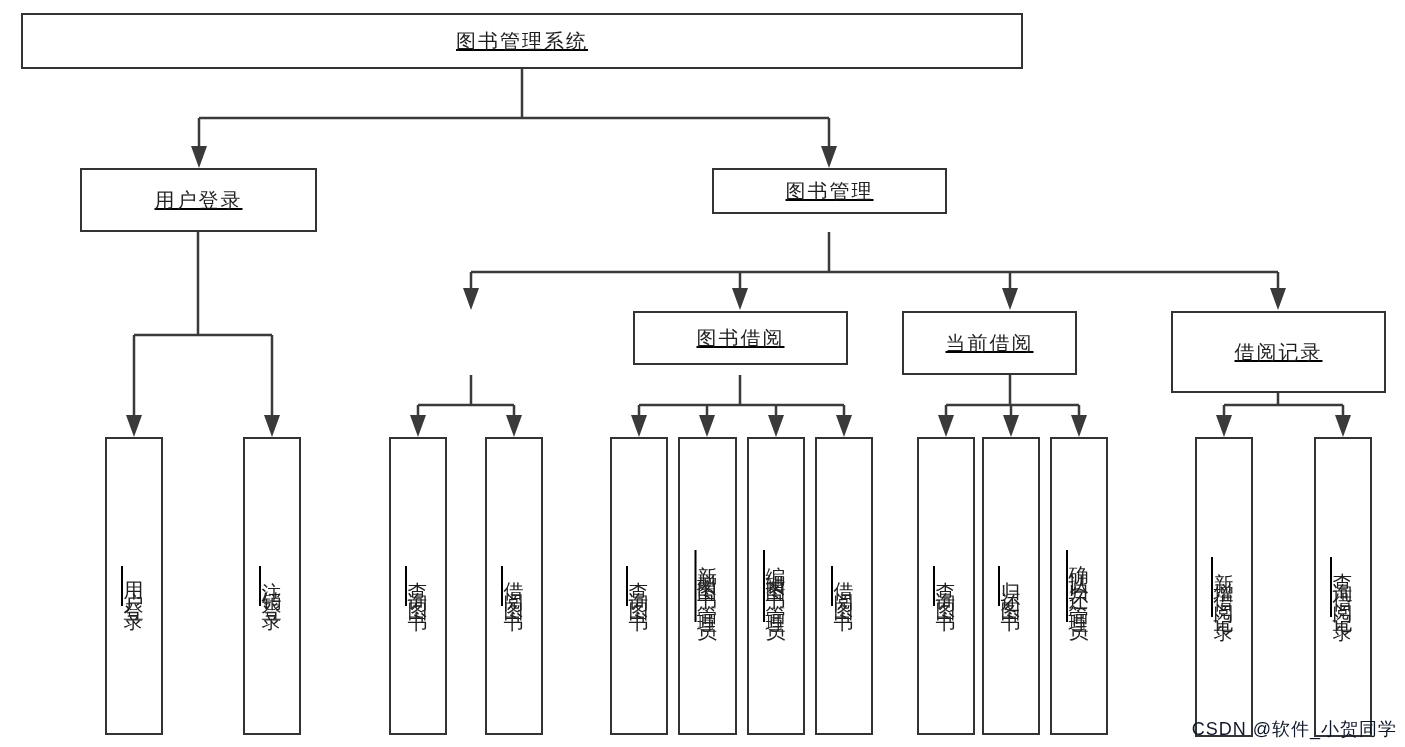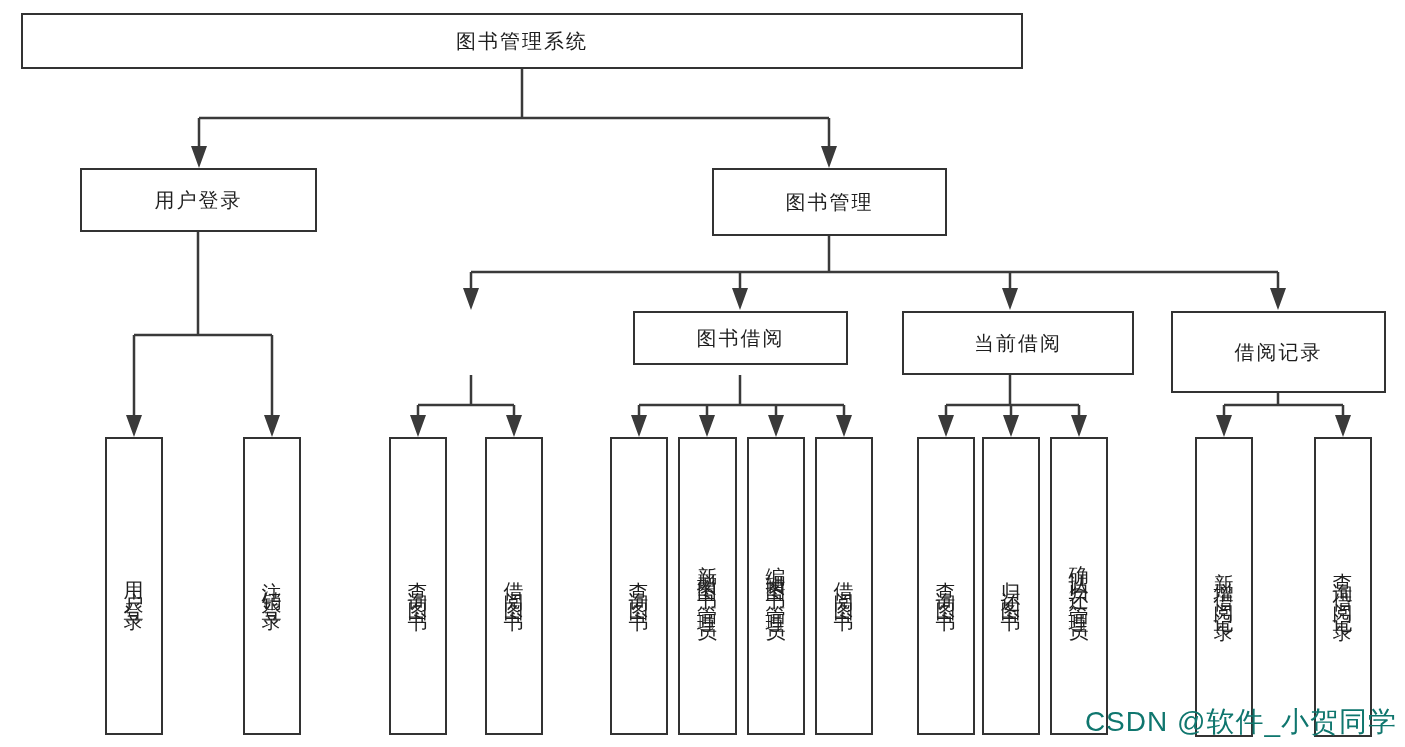--- a/index.html
+++ b/index.html
@@ -18,42 +18,43 @@
     pointer-events: none;
   }
   .box {
     position: absolute;
     box-sizing: border-box;
     background: #ffffff;
     border: 2.5px solid #333333;
     display: flex;
     align-items: center;
     justify-content: center;
+    text-decoration: underline;
   }
   .box.h span {
     font-size: 20px;
     color: #1e1e1e;
     letter-spacing: 2px;
     white-space: nowrap;
   }
   .box.v span {
     writing-mode: vertical-rl;
     text-orientation: mixed;
     font-size: 20px;
     letter-spacing: 10px;
     color: #1e1e1e;
     line-height: 1;
   }
   .box.v.long span { letter-spacing: 8px; }
   .watermark {
     position: absolute;
     right: 8px;
     bottom: 6px;
-    font-size: 28px;
-    color: #0f766e;
+    font-size: 18px;
+    color: #0f172a;
     letter-spacing: 1px;
     white-space: nowrap;
   }
 </style>
 </head>
 <body>
 
 <div class="canvas">
 
   <svg class="connectors" viewBox="0 0 1405 747" xmlns="http://www.w3.org/2000/svg">
@@ -77,28 +78,28 @@
       M1216 415h16l-8 22z M1335 415h16l-8 22z"></path>
   </svg>
 
   <div class="box h" style="left:21px;top:13px;width:1002px;height:56px">
     <span>图书管理系统</span>
   </div>
 
   <div class="box h" style="left:80px;top:168px;width:237px;height:64px">
     <span>用户登录</span>
   </div>
-  <div class="box h" style="left:712px;top:168px;width:235px;height:68px">
+  <div class="box h" style="left:712px;top:168px;width:235px;height:46px">
     <span>图书管理</span>
   </div>
 
   <div class="box h" style="left:633px;top:311px;width:215px;height:54px">
     <span>图书借阅</span>
   </div>
-  <div class="box h" style="left:902px;top:311px;width:232px;height:64px">
+  <div class="box h" style="left:902px;top:311px;width:175px;height:64px">
     <span>当前借阅</span>
   </div>
   <div class="box h" style="left:1171px;top:311px;width:215px;height:82px">
     <span>借阅记录</span>
   </div>
 
   <div class="box v" style="left:105px;top:437px;width:58px;height:298px">
     <span>用户登录</span>
   </div>
   <div class="box v" style="left:243px;top:437px;width:58px;height:298px">

